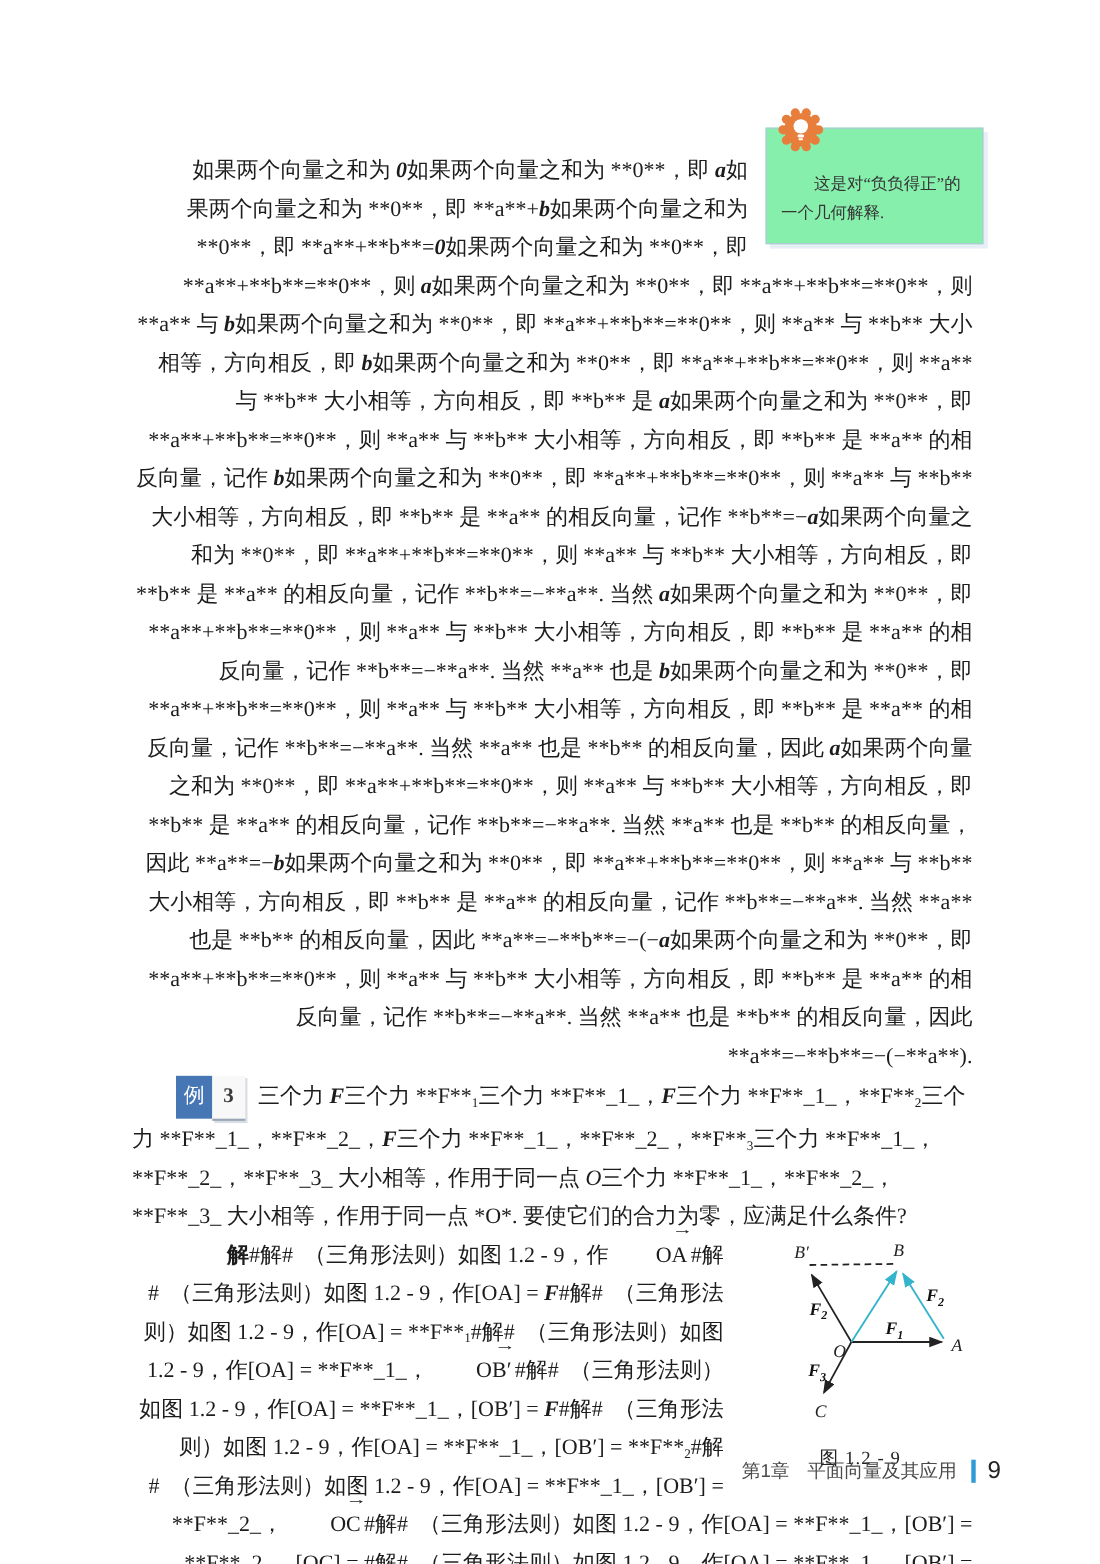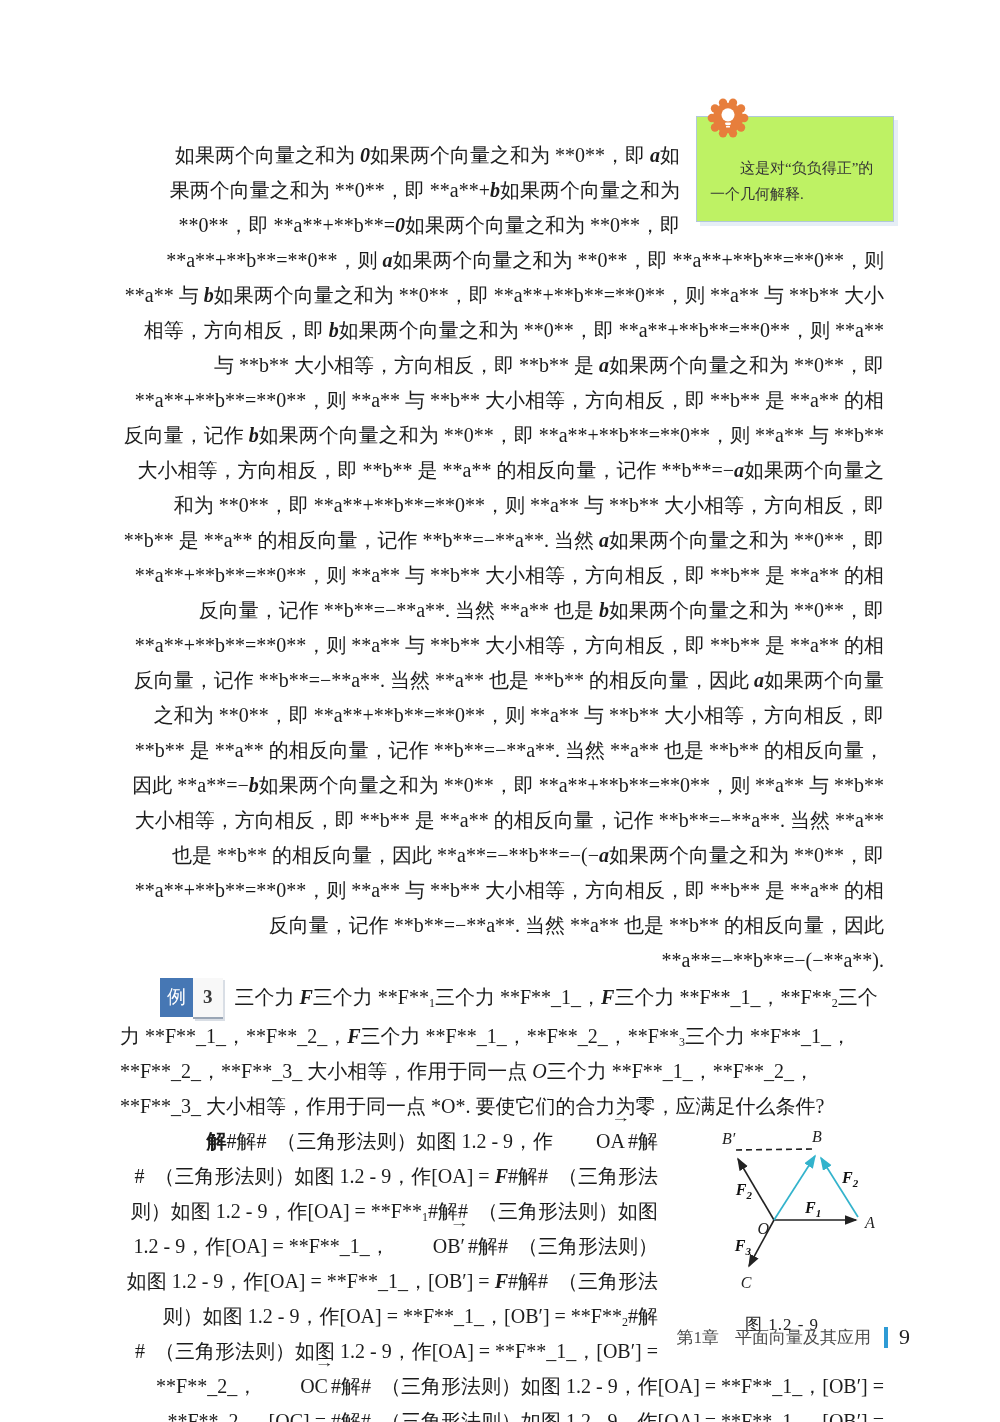--- a/index.html
+++ b/index.html
@@ -30,33 +30,33 @@
           padding:1px 10px 3px;display:inline-block;border-bottom:2px solid #9aa6b5;
           box-shadow:2px 2px 0 #d9dee5;}
   
   figure{margin:0;}
   .figf{float:right;text-align:center;}
   #fig9{width:220px;margin:-4px -8px 10px 14px;}
   figcaption{font-size:17px;margin-top:2px;color:#222;letter-spacing:1px;font-family:Liberation Serif, serif;}
   
   #callout{float:right;width:198px;margin:-22px -10px 12px 16px;position:relative;}
   .callout-box{
-    border:1px solid #b0c8da;background:#bef264;
+    border:1px solid #b0c8da;background:#86efac;
     box-shadow:4px 4px 0 #e6eef6;
     padding:38px 12px 14px 13px;
     font-size:15px;line-height:26px;color:#353535;text-indent:2em;
   }
   .callout-icon{position:absolute;top:-22px;left:8px;width:48px;height:48px;}
   
   .svglabel{font:italic 16px "Liberation Serif","DejaVu Serif",serif;fill:#222;}
   .flabel{font:italic bold 16px "Liberation Serif","DejaVu Serif",serif;fill:#111;}
   .fsub{font-size:11px;}
   
   #footer{position:absolute;right:90px;bottom:72px;display:flex;align-items:center;
-          font-family:Liberation Serif, serif;}
+          font-family:Liberation Sans, sans-serif;}
   .f-ch{font-size:17px;color:#4a4a4a;margin-right:16px;}
   .f-ti{font-size:17px;color:#4a4a4a;}
   .f-bar{width:4px;height:21px;background:#2e9bd5;margin:0 11px 0 13px;}
   .f-pg{font-size:22px;color:#222;}
 </style>
 </head>
 <body>
 
 <main id="content">
     <aside id="callout">

